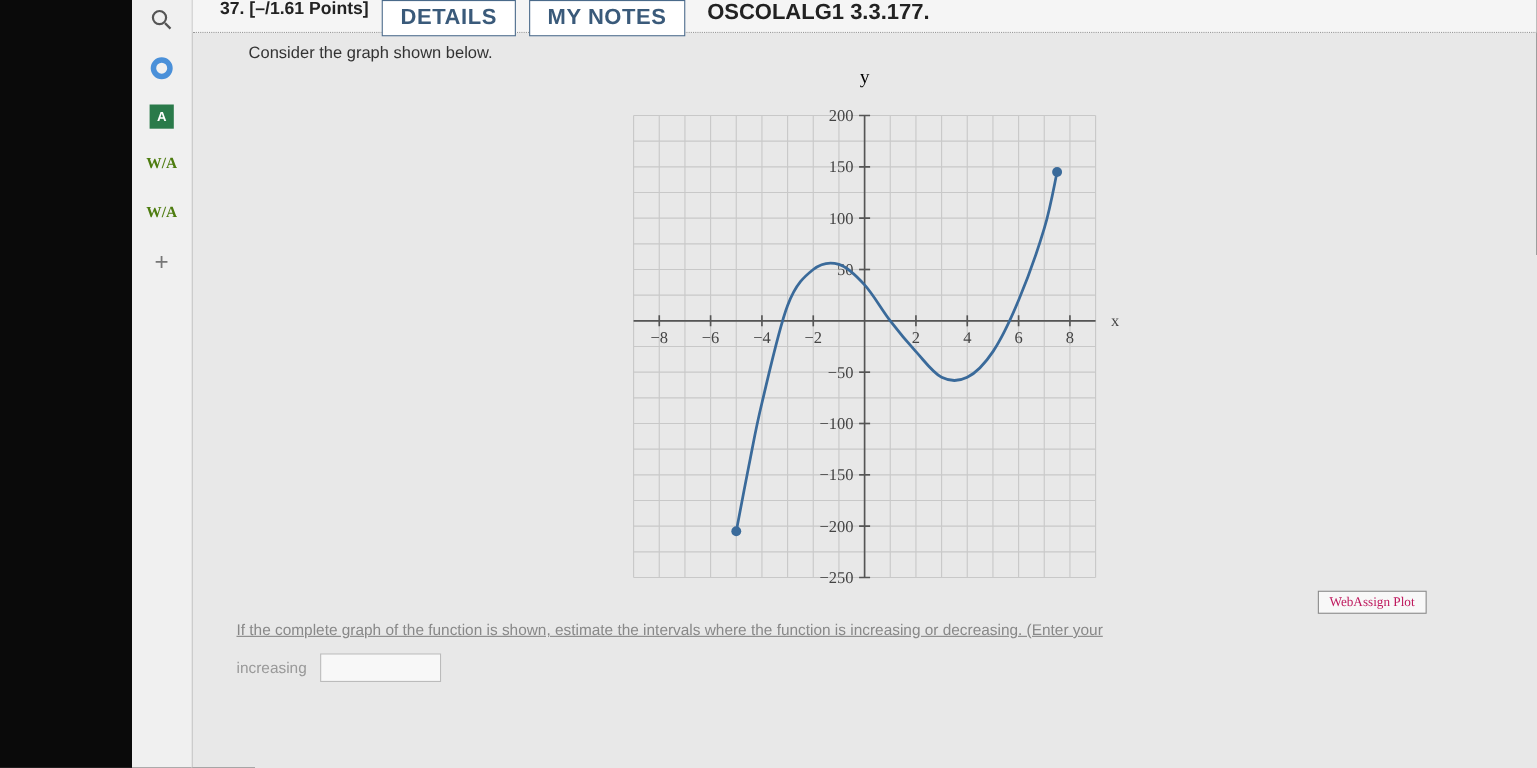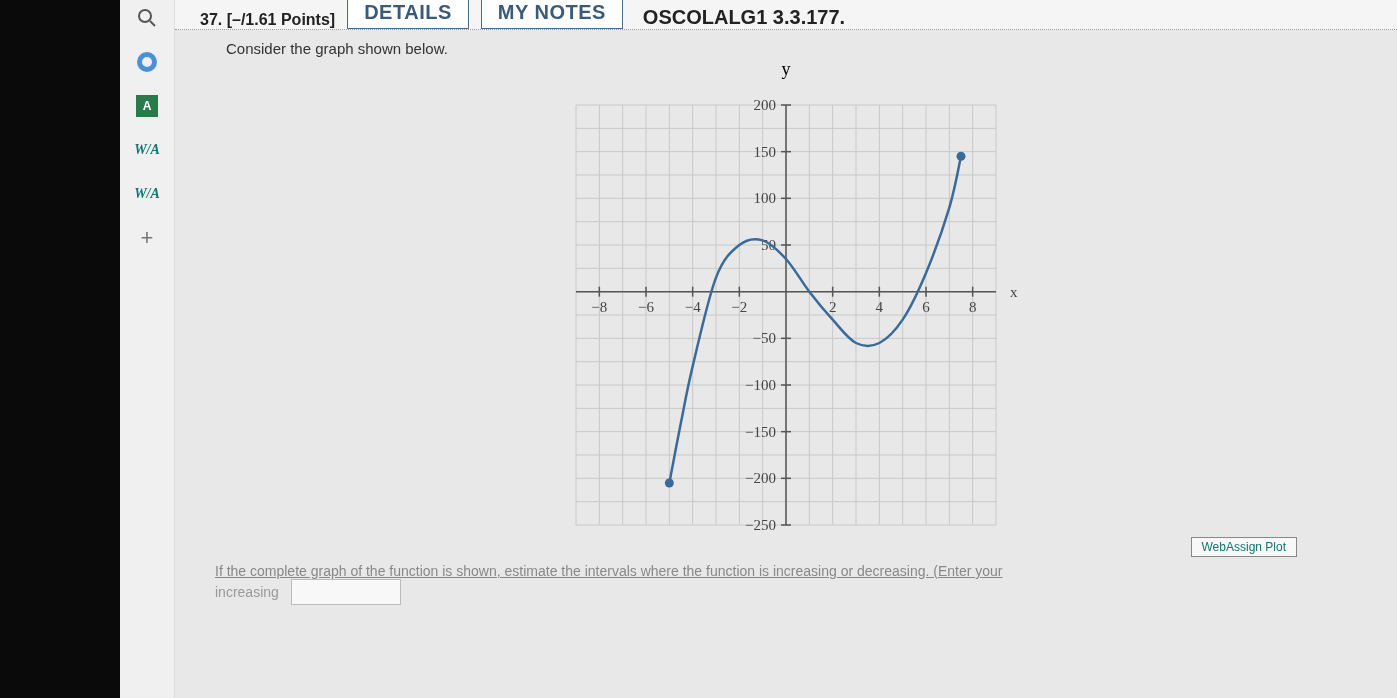--- a/index.html
+++ b/index.html
@@ -45,35 +45,34 @@
   .sb-a {
     width: 22px; height: 22px;
     background: #2a7a4a;
     color: white;
     font-size: 12px;
     font-weight: bold;
     display: flex; align-items:center; justify-content:center;
   }
   .sb-wa {
     font-family: serif;
-    font-style: italic;
     font-size: 14px;
-    color: #0f766e;
+    color: #4d7c0f;
     font-weight: bold;
   }
   .sb-plus { font-size: 22px; color: #777; }
   .content {
     flex: 1;
     background: #e8e8e8;
     position: relative;
     overflow: hidden;
   }
   .header-row {
     display: flex;
-    align-items: flex-end;
+    align-items: flex-start;
     gap: 12px;
     padding: 0 25px;
     height: 30px;
     background: #f5f5f5;
     border-bottom: 1px dotted #999;
   }
   .points {
     font-size: 16px;
     font-weight: bold;
     color: #222;
@@ -120,32 +119,33 @@
   .plot-caption-row {
     display: flex;
     justify-content: flex-end;
     padding-right: 60px;
     margin-top: -28px;
   }
   .wa-plot-btn {
     border: 1px solid #888;
     padding: 2px 10px;
     font-size: 12px;
-    color: #0f766e;
+    color: #be185d;
     background: #f8f8f8;
     cursor: pointer;
+    font-family: Liberation Serif, serif;
   }
   .subtext {
     font-size: 14px;
     color: #888;
     margin-top: 6px;
     text-decoration: underline;
   }
   .answer-row {
-    margin-top: 0;
+    margin-top: 14px;
     display: flex;
     align-items: center;
     gap: 12px;
   }
   .answer-label {
     font-size: 14px;
     color: #999;
   }
   .answer-input {
     border: 1px solid #bbb;

